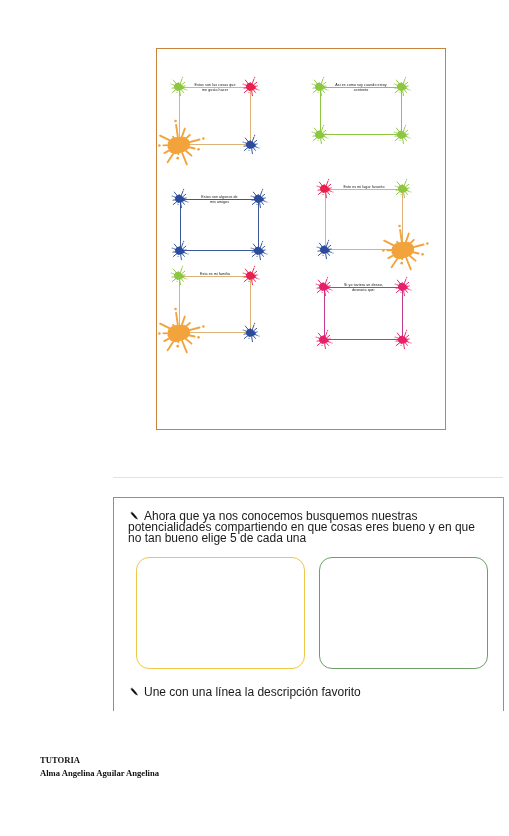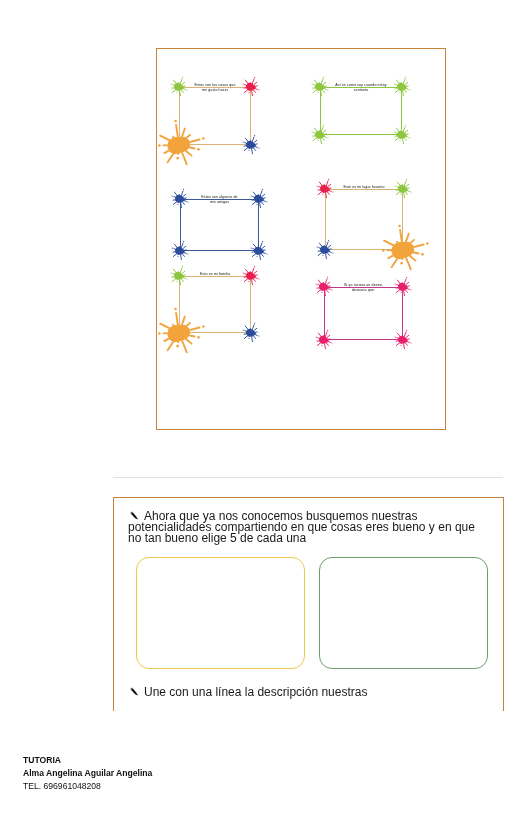--- a/index.html
+++ b/index.html
@@ -101,22 +101,23 @@
     box-sizing:border-box;
     border-radius:13px;
     background:#fff;
   }
   #box-yellow{border:1.6px solid #EFC64A;}
   #box-green{border:1.6px solid #6E9F6B;}
 
   
   #footer{
     position:absolute;
-    left:23px; top:754px;
+    left:40px; top:754px;
     width:400px;
+    font-family:Liberation Serif, serif;
   }
   #footer div{
     font-size:8.6px;
     line-height:13.2px;
     color:#111;
   }
   .bold{font-weight:bold;}
 </style>
 </head>
 <body>
@@ -687,21 +688,20 @@
 
   <div class="instr" id="instr2">
     <span class="pencil">
       <svg viewBox="0 0 20 20" width="13" height="12">
         <g transform="rotate(-42 10 10)">
           <rect x="8.2" y="3.2" width="3.6" height="11" fill="#111"></rect>
           <polygon points="8.2,14.2 11.8,14.2 10,18" fill="#111"></polygon>
           <polygon points="8.2,3.2 11.8,3.2 11.8,1.6 8.2,1.6" fill="#555"></polygon>
         </g>
       </svg>
-    </span><span>Une con una línea la descripción nuestras</span>
+    </span><span>Une con una línea la descripción favorito</span>
   </div>
 </div>
 
 <div id="footer">
   <div class="bold">TUTORIA</div>
   <div class="bold">Alma Angelina Aguilar Angelina</div>
-  <div>TEL. 696961048208</div>
 </div>
 
 </body></html>

